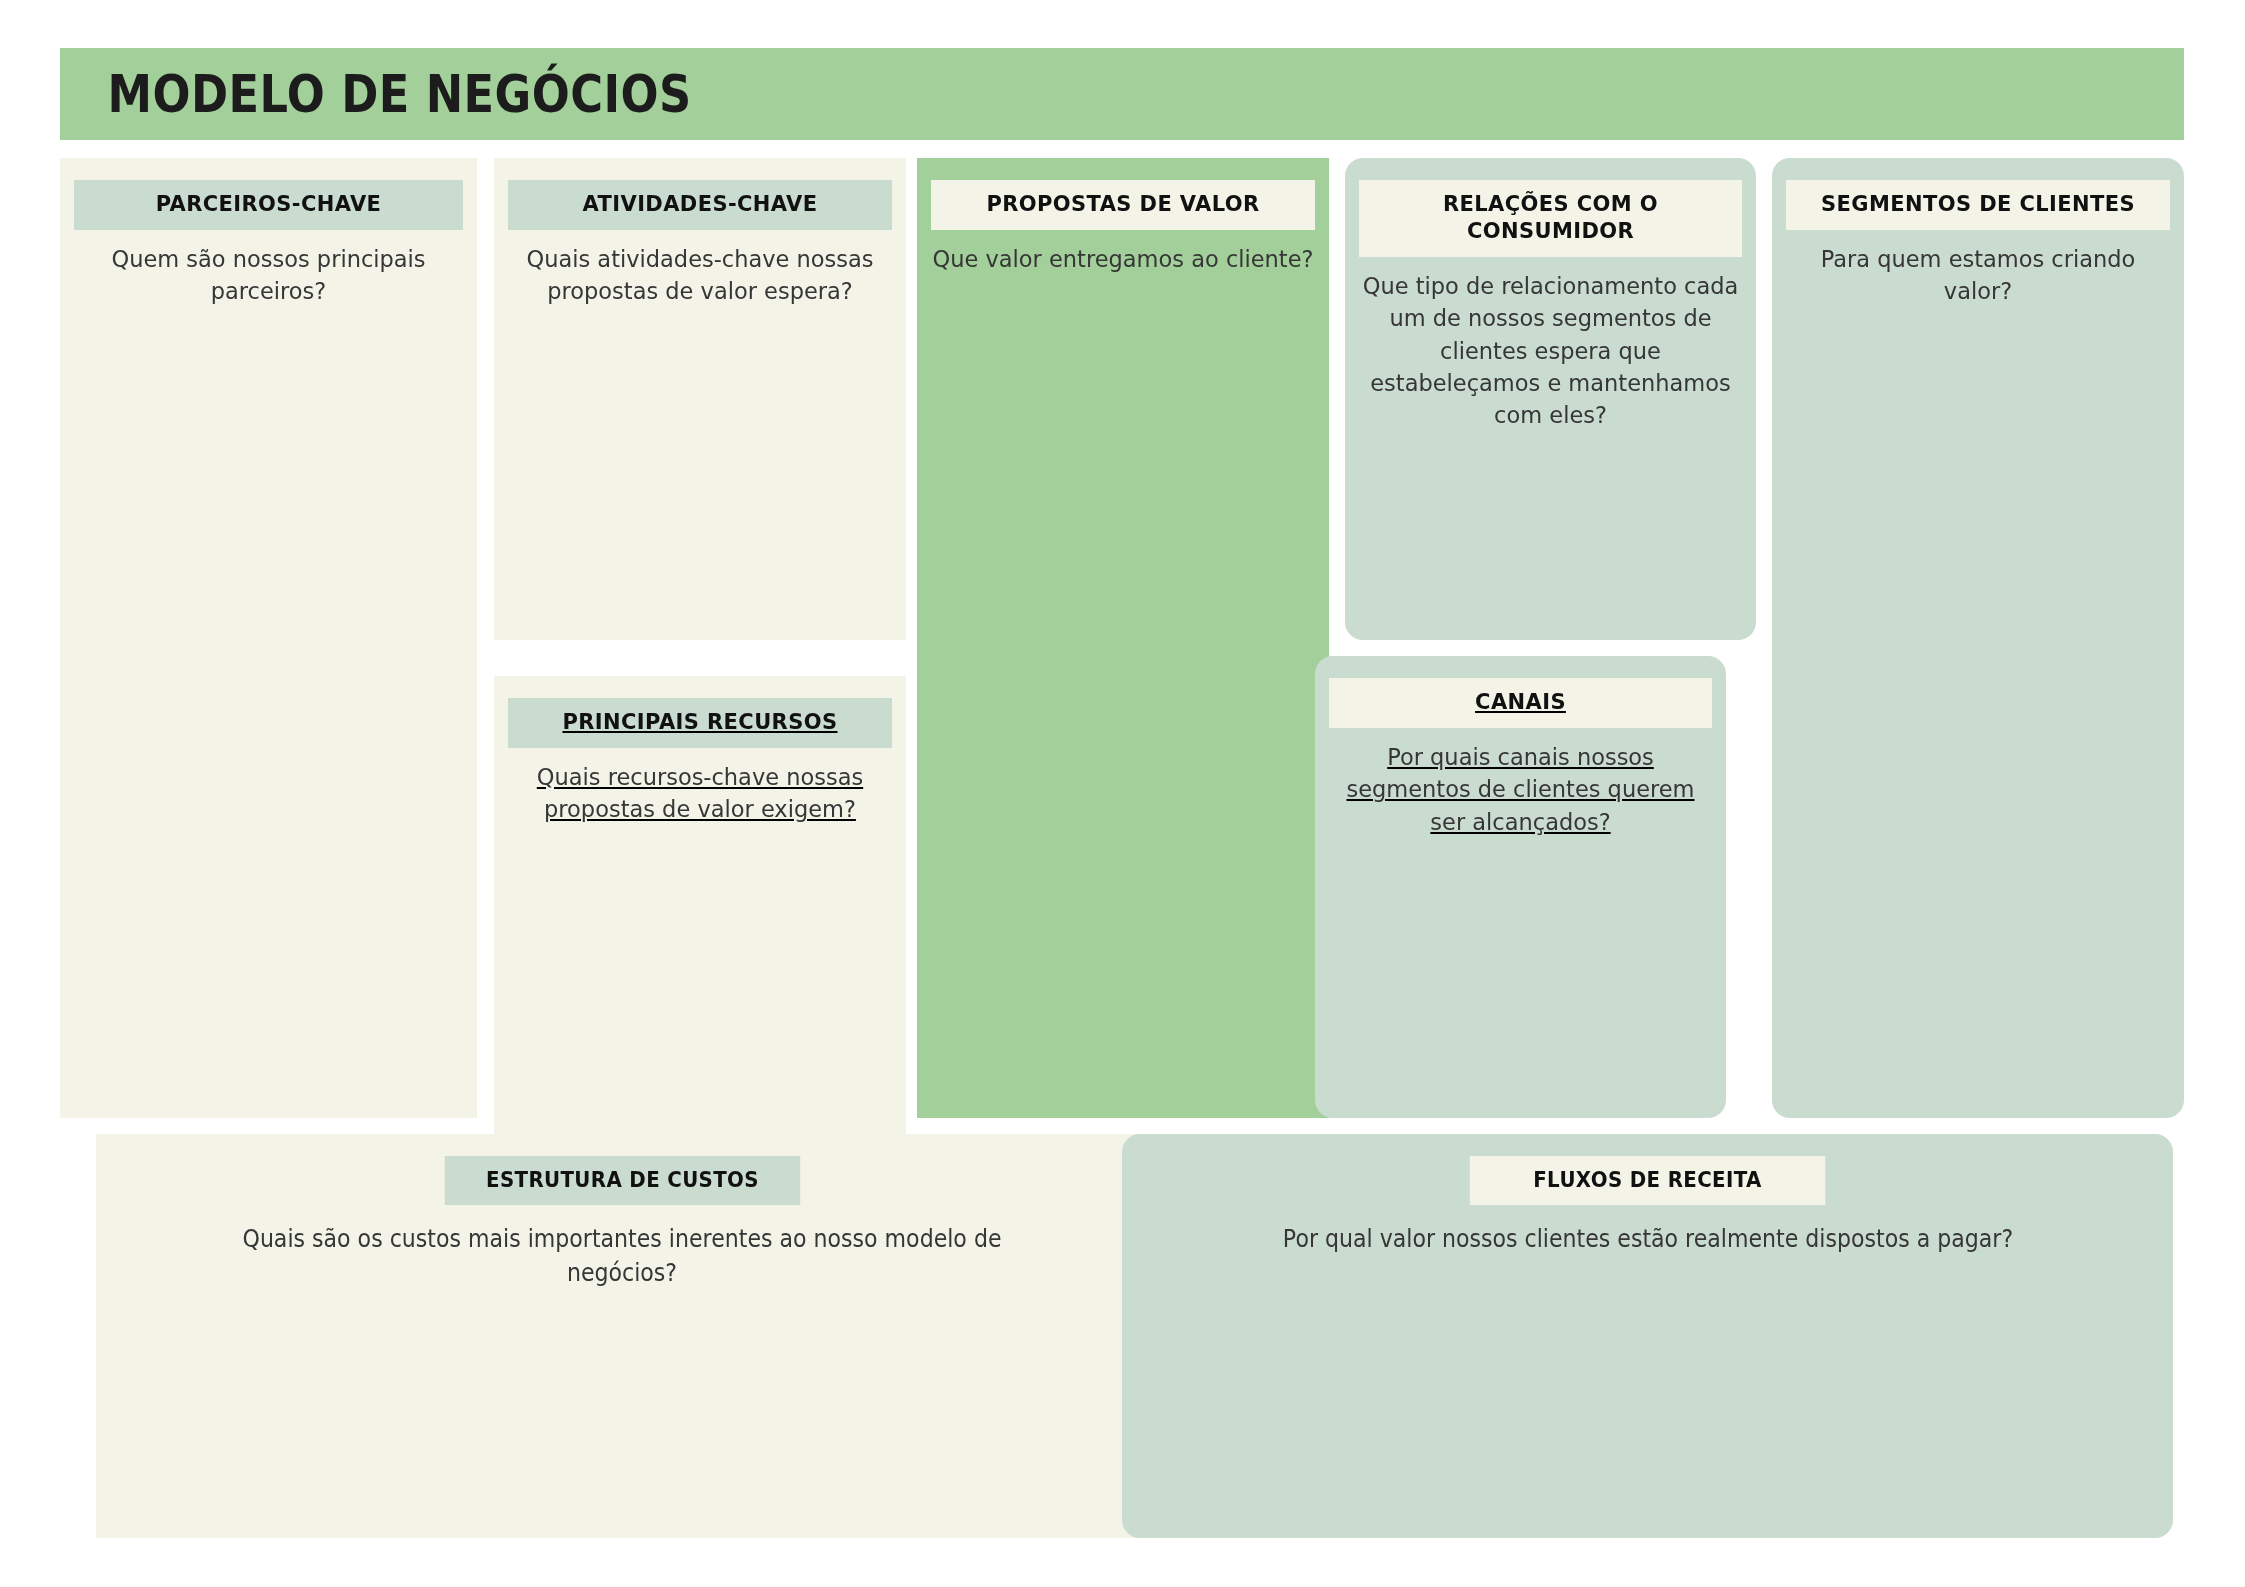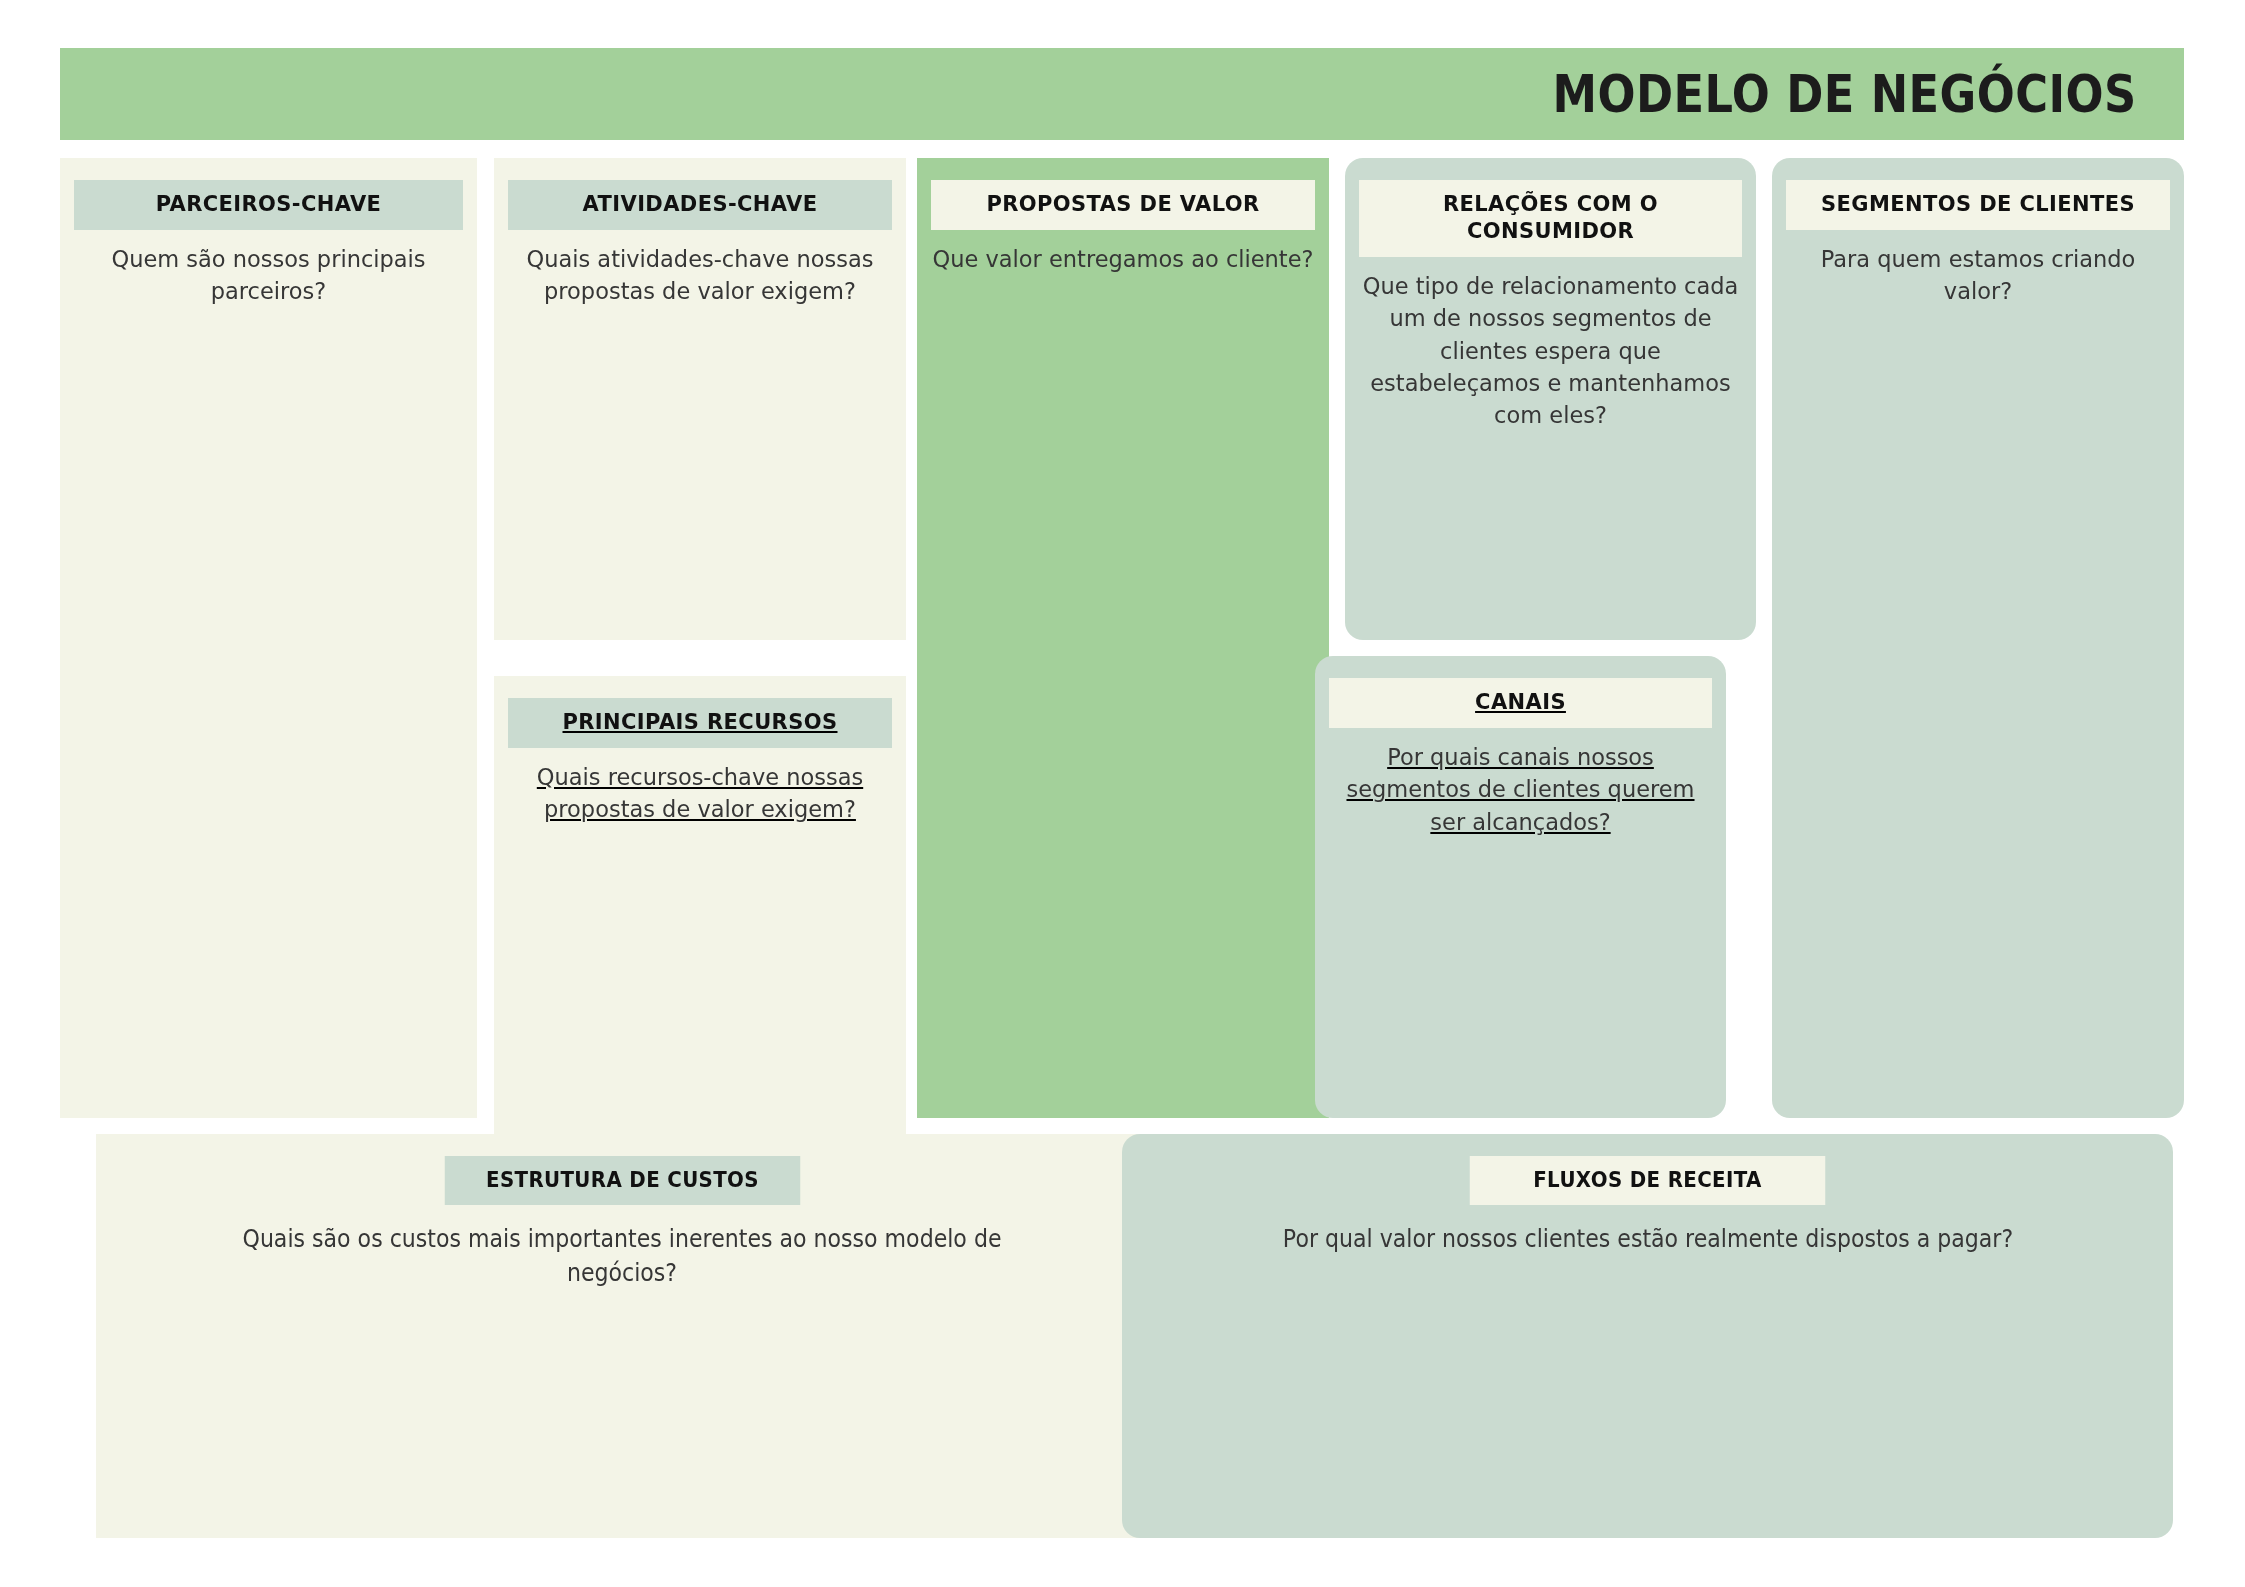--- a/index.html
+++ b/index.html
@@ -25,21 +25,21 @@
   
   .title-banner {
     position: absolute;
     left: 60px;
     top: 48px;
     width: 2124px;
     height: 92px;
     background: #a3d09a;
     display: flex;
     align-items: center;
-    justify-content: flex-end;
+    justify-content: flex-start;
   }
   .title-text {
     font-family: "DejaVu Sans", sans-serif;
     font-weight: 700;
     font-size: 52px;
     letter-spacing: 0.5px;
     color: #1c1c1c;
     transform: scaleX(0.86);
     transform-origin: center center;
     white-space: nowrap;
@@ -112,21 +112,21 @@
     <span class="title-text">MODELO DE NEGÓCIOS</span>
   </div>
 
   <div class="block cream" style="left:60px; top:158px; width:417px; height:960px;">
     <span class="band on-cream">PARCEIROS-CHAVE</span>
     <span class="prompt">Quem são nossos principais parceiros?</span>
   </div>
 
   <div class="block cream" style="left:494px; top:158px; width:412px; height:482px;">
     <span class="band on-cream">ATIVIDADES-CHAVE</span>
-    <span class="prompt">Quais atividades-chave nossas propostas de valor exigem?</span>
+    <span class="prompt">Quais atividades-chave nossas propostas de valor espera?</span>
   </div>
 
   <div class="block cream" style="left:494px; top:676px; width:412px; height:462px;text-decoration:underline;">
     <span class="band on-cream">PRINCIPAIS RECURSOS</span>
     <span class="prompt">Quais recursos-chave nossas propostas de valor exigem?</span>
   </div>
 
   <div class="block green" style="left:917px; top:158px; width:412px; height:960px;">
     <span class="band on-green">PROPOSTAS DE VALOR</span>
     <span class="prompt">Que valor entregamos ao cliente?</span>

